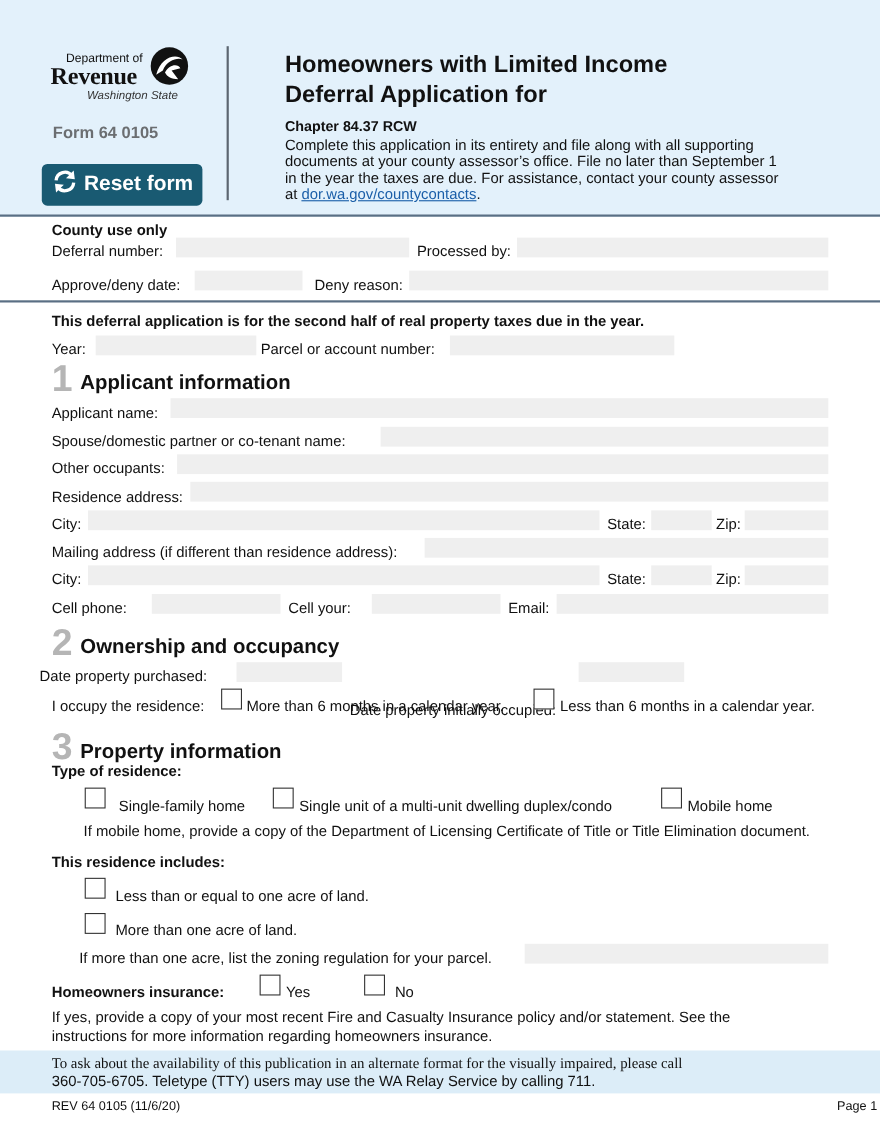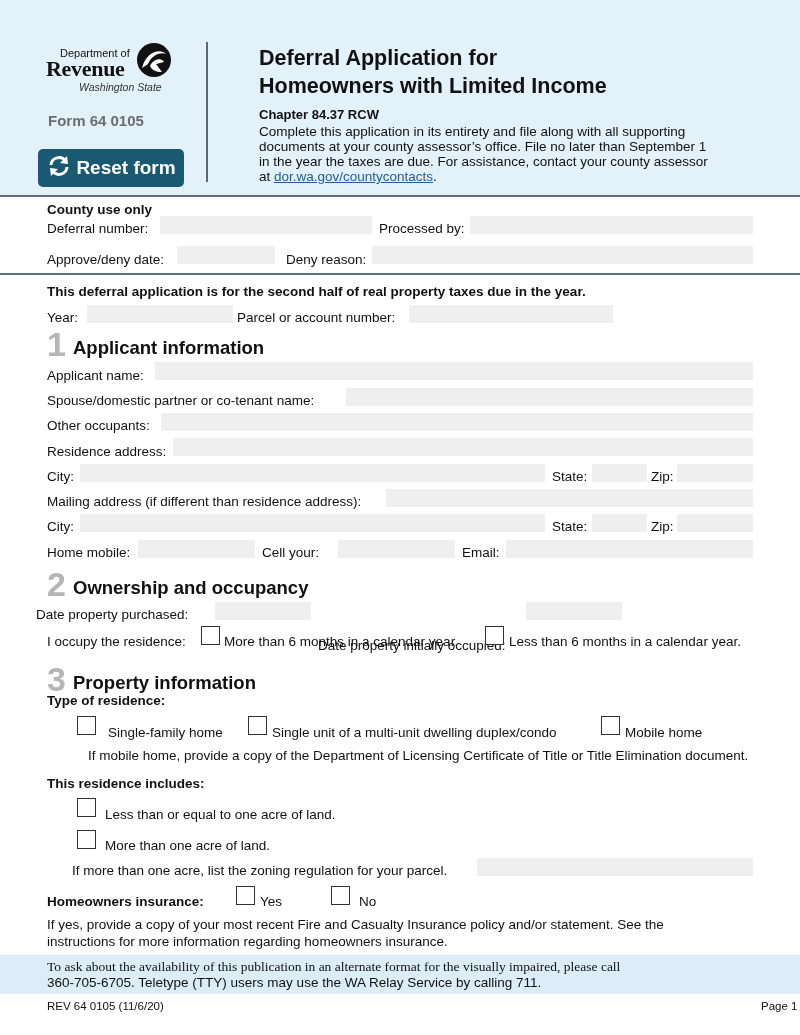--- a/index.html
+++ b/index.html
@@ -54,22 +54,22 @@
       <path d="M5 12 A8 8 0 0 1 19.5 8" fill="none" stroke="#fff" stroke-width="3"></path>
       <polygon points="21,3 22,11 14,10" fill="#fff"></polygon>
       <path d="M21 14 A8 8 0 0 1 6.5 18" fill="none" stroke="#fff" stroke-width="3"></path>
       <polygon points="5,23 4,15 12,16" fill="#fff"></polygon>
     </svg>
   </span>
   <span>Reset form</span>
 </div>
 
 <div class="abs title">
+  <div>Homeowners with Limited Income</div>
   <div>Deferral Application for</div>
-  <div>Homeowners with Limited Income</div>
 </div>
 <div class="abs chapter">Chapter 84.37 RCW</div>
 <div class="abs intro">
   <span>Complete this application in its entirety and file along with all supporting documents at your county assessor’s office. File no later than September 1 in the year the taxes are due. For assistance, contact your county assessor at </span><a>dor.wa.gov/countycontacts</a><span>.</span>
 </div>
 
 <div class="abs lbl bold" style="left:47px; top:202px;">County use only</div>
 <div class="abs lbl" style="left:47px; top:221px;">Deferral number:</div>
 <div class="abs field" style="left:160px; top:216px; width:212px;"></div>
 <div class="abs lbl" style="left:379px; top:221px;">Processed by:</div>
@@ -113,21 +113,21 @@
 <div class="abs lbl" style="left:47px; top:494px;">Mailing address (if different than residence address):</div>
 <div class="abs field" style="left:386px; top:489px; width:367px;"></div>
 
 <div class="abs lbl" style="left:47px; top:519px;">City:</div>
 <div class="abs field" style="left:80px; top:514px; width:465px;"></div>
 <div class="abs lbl" style="left:552px; top:519px;">State:</div>
 <div class="abs field" style="left:592px; top:514px; width:55px;"></div>
 <div class="abs lbl" style="left:651px; top:519px;">Zip:</div>
 <div class="abs field" style="left:677px; top:514px; width:76px;"></div>
 
-<div class="abs lbl" style="left:47px; top:545px;">Home mobile:</div>
+<div class="abs lbl" style="left:47px; top:545px;">Cell phone:</div>
 <div class="abs field" style="left:138px; top:540px; width:117px;"></div>
 <div class="abs lbl" style="left:262px; top:545px;">Cell your:</div>
 <div class="abs field" style="left:338px; top:540px; width:117px;"></div>
 <div class="abs lbl" style="left:462px; top:545px;">Email:</div>
 <div class="abs field" style="left:506px; top:540px; width:247px;"></div>
 
 <div class="abs secnum" style="left:47px; top:567px;">2</div>
 <div class="abs sectitle" style="left:73px; top:577px;">Ownership and occupancy</div>
 
 <div class="abs lbl" style="left:36px; top:607px;">Date property purchased:</div>
@@ -145,21 +145,21 @@
 <div class="abs sectitle" style="left:73px; top:672px;">Property information</div>
 <div class="abs lbl bold" style="left:47px; top:693px;">Type of residence:</div>
 
 <div class="abs cb" style="left:77px; top:716px;"></div>
 <div class="abs lbl" style="left:108px; top:725px;">Single-family home</div>
 <div class="abs cb" style="left:248px; top:716px;"></div>
 <div class="abs lbl" style="left:272px; top:725px;">Single unit of a multi-unit dwelling duplex/condo</div>
 <div class="abs cb" style="left:601px; top:716px;"></div>
 <div class="abs lbl" style="left:625px; top:725px;">Mobile home</div>
 
-<div class="abs lbl" style="left:88px; top:748px;">If mobile home, provide a copy of the Department of Licensing Certificate of Title or Title Elimination document.</div>
+<div class="abs lbl" style="left:76px; top:748px;">If mobile home, provide a copy of the Department of Licensing Certificate of Title or Title Elimination document.</div>
 
 <div class="abs lbl bold" style="left:47px; top:776px;">This residence includes:</div>
 
 <div class="abs cb" style="left:77px; top:798px;"></div>
 <div class="abs lbl" style="left:105px; top:807px;">Less than or equal to one acre of land.</div>
 <div class="abs cb" style="left:77px; top:830px;"></div>
 <div class="abs lbl" style="left:105px; top:838px;">More than one acre of land.</div>
 
 <div class="abs lbl" style="left:72px; top:863px;">If more than one acre, list the zoning regulation for your parcel.</div>
 <div class="abs field" style="left:477px; top:858px; width:276px;"></div>

